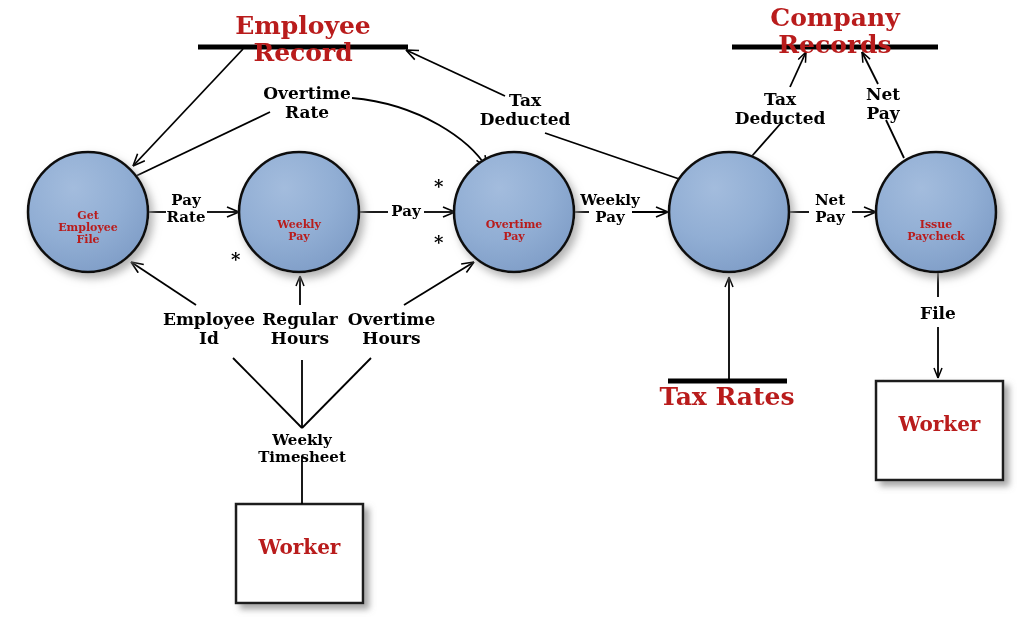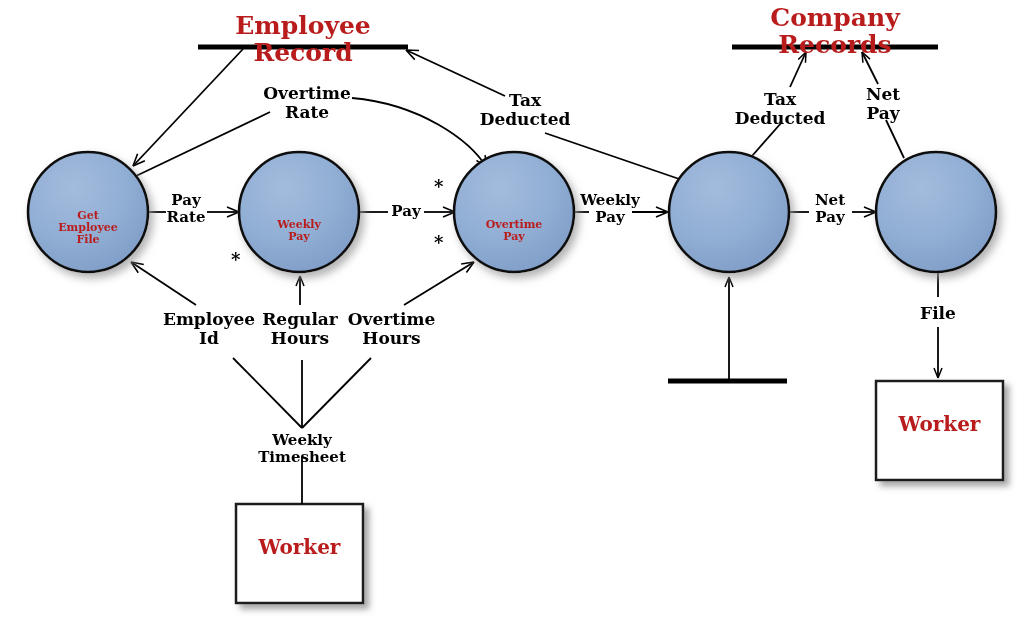--- a/index.html
+++ b/index.html
@@ -132,23 +132,26 @@
     </g>
   </svg>
 
   <div class="node-label proc-text" style="left:28px; top:184px; width:120px;">Get
 Employee
 File</div>
   <div class="node-label proc-text" style="left:239px; top:193px; width:120px;">Weekly
 Pay</div>
   <div class="node-label proc-text" style="left:454px; top:193px; width:120px;">Overtime
 Pay</div>
+  <div class="node-label proc-text" style="left:874px; top:193px; width:124px;">Issue
+Paycheck</div>
 
   <div class="node-label store-title" style="left:183px; top:12px; width:240px;">Employee Record</div>
   <div class="node-label store-title" style="left:715px; top:4px; width:240px;">Company Records</div>
+  <div class="node-label store-title" style="left:657px; top:383px; width:140px;">Tax Rates</div>
 
   <div class="node-label ext-text" style="left:236px; top:537px; width:127px;">Worker</div>
   <div class="node-label ext-text" style="left:876px; top:414px; width:127px;">Worker</div>
 
   <div class="flow-label" style="left:146px; top:192px; width:80px;">Pay
 Rate</div>
   <div class="flow-label" style="left:376px; top:203px; width:60px;">Pay</div>
   <div class="flow-label" style="left:575px; top:192px; width:70px;">Weekly
 Pay</div>
   <div class="flow-label" style="left:800px; top:192px; width:60px;">Net

